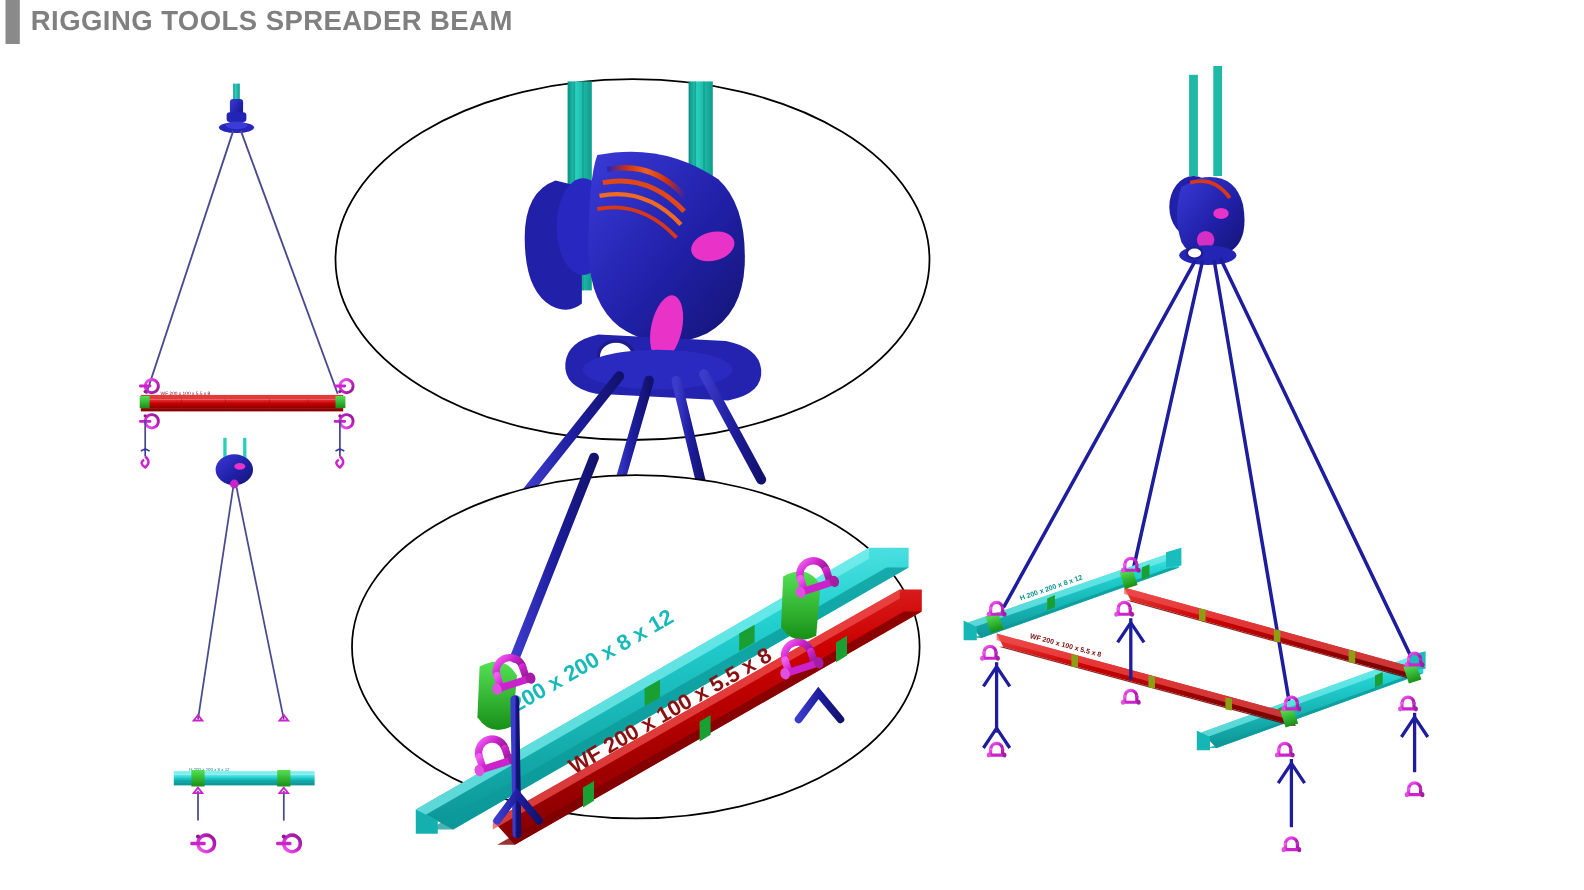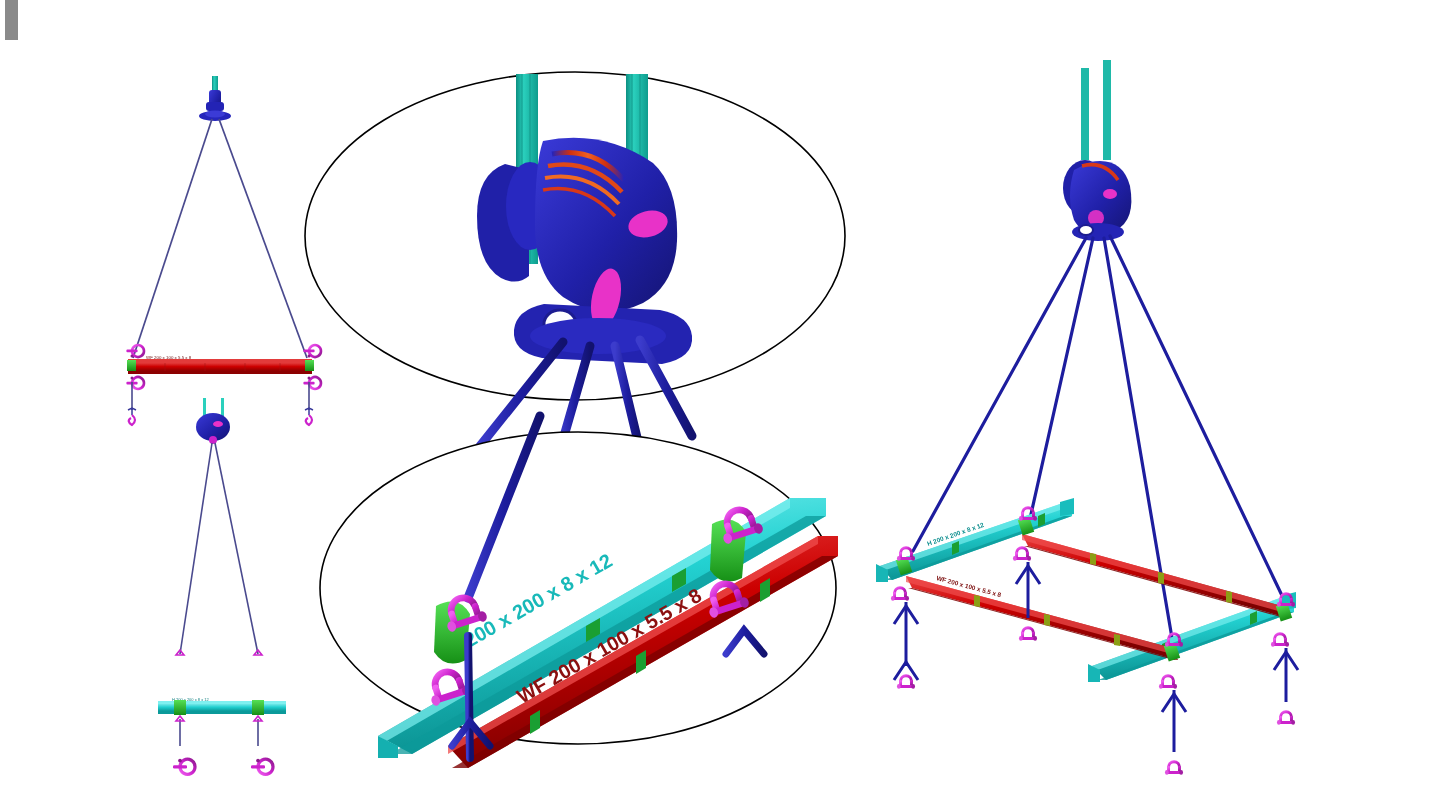--- a/index.html
+++ b/index.html
@@ -20,20 +20,21 @@
   #canvas svg{display:block;}
   .nosel{user-select:none;}
 </style>
 </head>
 <body>
 
 <div id="stage">
 
   <div id="header">
     <div id="header-accent"></div>
+    <div id="header-title" class="nosel">RIGGING TOOLS SPREADER BEAM</div>
   </div>
 
   <div id="canvas">
   <svg width="1440" height="763" viewBox="0 0 1440 763" xmlns="http://www.w3.org/2000/svg">
     <defs>
       <linearGradient id="gRed" x1="0" y1="0" x2="0" y2="1">
         <stop offset="0%" stop-color="#e23b3b"></stop>
         <stop offset="45%" stop-color="#cc0000"></stop>
         <stop offset="100%" stop-color="#8c0000"></stop>
       </linearGradient>

